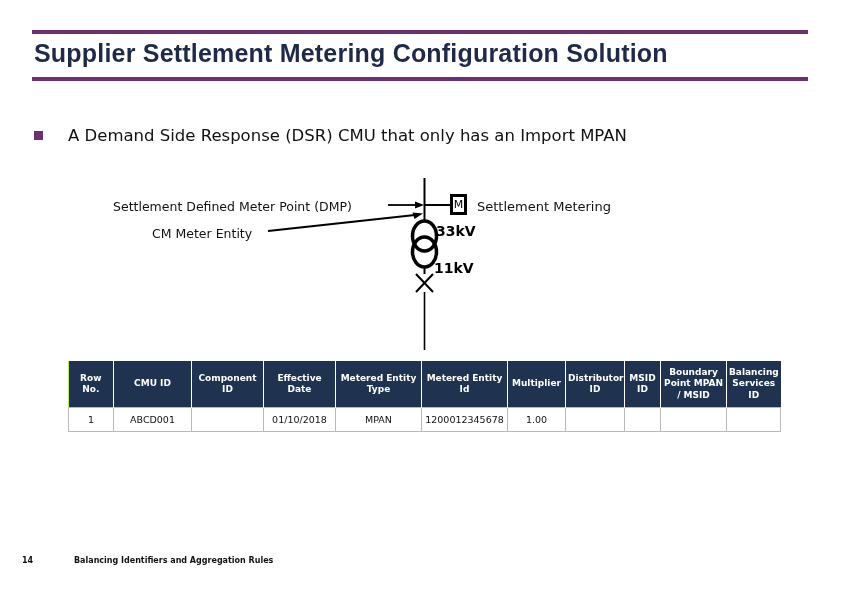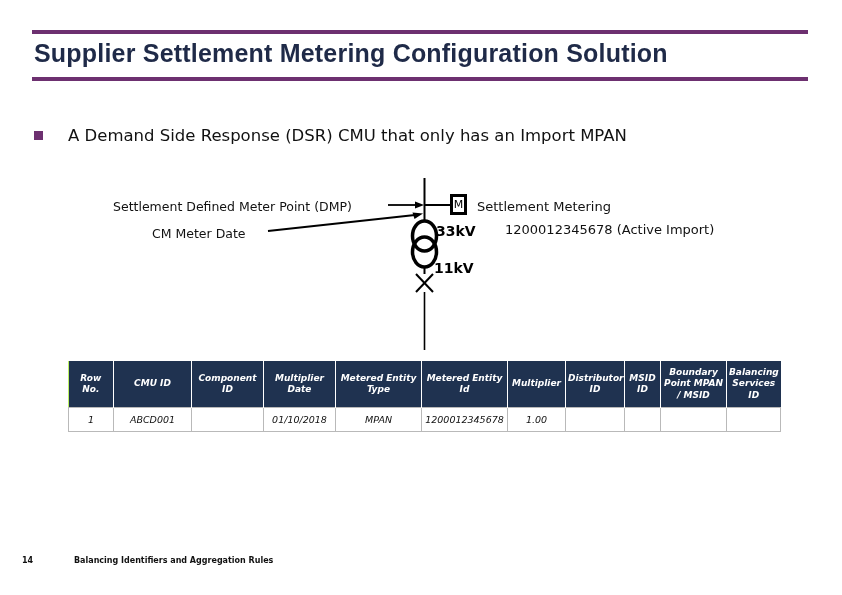--- a/index.html
+++ b/index.html
@@ -110,21 +110,20 @@
   
   #config-table {
     position: absolute;
     left: 68px;
     top: 361px;
     width: 702px;
     border-collapse: collapse;
     table-layout: fixed;
     font-size: 9px;
     background: #bef264;
-    font-style: italic;
   }
   #config-table thead th {
     background: #1F3250;
     color: #ffffff;
     font-weight: bold;
     font-size: 9px;
     line-height: 1.25;
     text-align: center;
     vertical-align: middle;
     padding: 6px 2px;
@@ -209,31 +208,30 @@
 
     <line x1="388" y1="35" x2="418" y2="35" stroke="#000" stroke-width="1.8"></line>
     <polygon points="424,35 415,31.5 415,38.5" fill="#000"></polygon>
 
     <line x1="268" y1="61" x2="415" y2="45" stroke="#000" stroke-width="1.8"></line>
     <polygon points="423,43.6 412.5,42.5 414.5,49" fill="#000"></polygon>
   </svg>
 
   <div class="dg-label" style="left:113px; top:29px;">Settlement Defined Meter Point (DMP)</div>
 
-  <div class="dg-label" style="left:152px; top:56px;">CM Meter Date</div>
+  <div class="dg-label" style="left:152px; top:56px;">CM Meter Entity</div>
 
   <div id="meter-box" style="top:24px;">M</div>
 
   <div class="dg-kv" style="left:436px; top:53px;">33kV</div>
 
   <div class="dg-kv" style="left:434px; top:90px;">11kV</div>
 
   <div class="dg-right" style="left:477px; top:29px;">Settlement Metering</div>
 
-  <div class="dg-right" style="left:505px; top:52px;">1200012345678 (Active Import)</div>
 </div>
 
 <table id="config-table">
   <colgroup>
     <col style="width:45px">
       <col style="width:78px">
       <col style="width:72px">
     <col style="width:72px">
       <col style="width:86px">
       <col style="width:86px">
@@ -241,21 +239,21 @@
       <col style="width:59px">
       <col style="width:36px">
     <col style="width:66px">
       <col style="width:54px">
   </colgroup>
   <thead>
     <tr>
       <th>Row No.</th>
       <th>CMU ID</th>
       <th>Component ID</th>
-      <th>Multiplier Date</th>
+      <th>Effective Date</th>
       <th>Metered Entity Type</th>
       <th>Metered Entity Id</th>
       <th>Multiplier</th>
       <th>Distributor ID</th>
       <th>MSID ID</th>
       <th>Boundary Point MPAN / MSID</th>
       <th>Balancing Services ID</th>
     </tr>
   </thead>
   <tbody>

